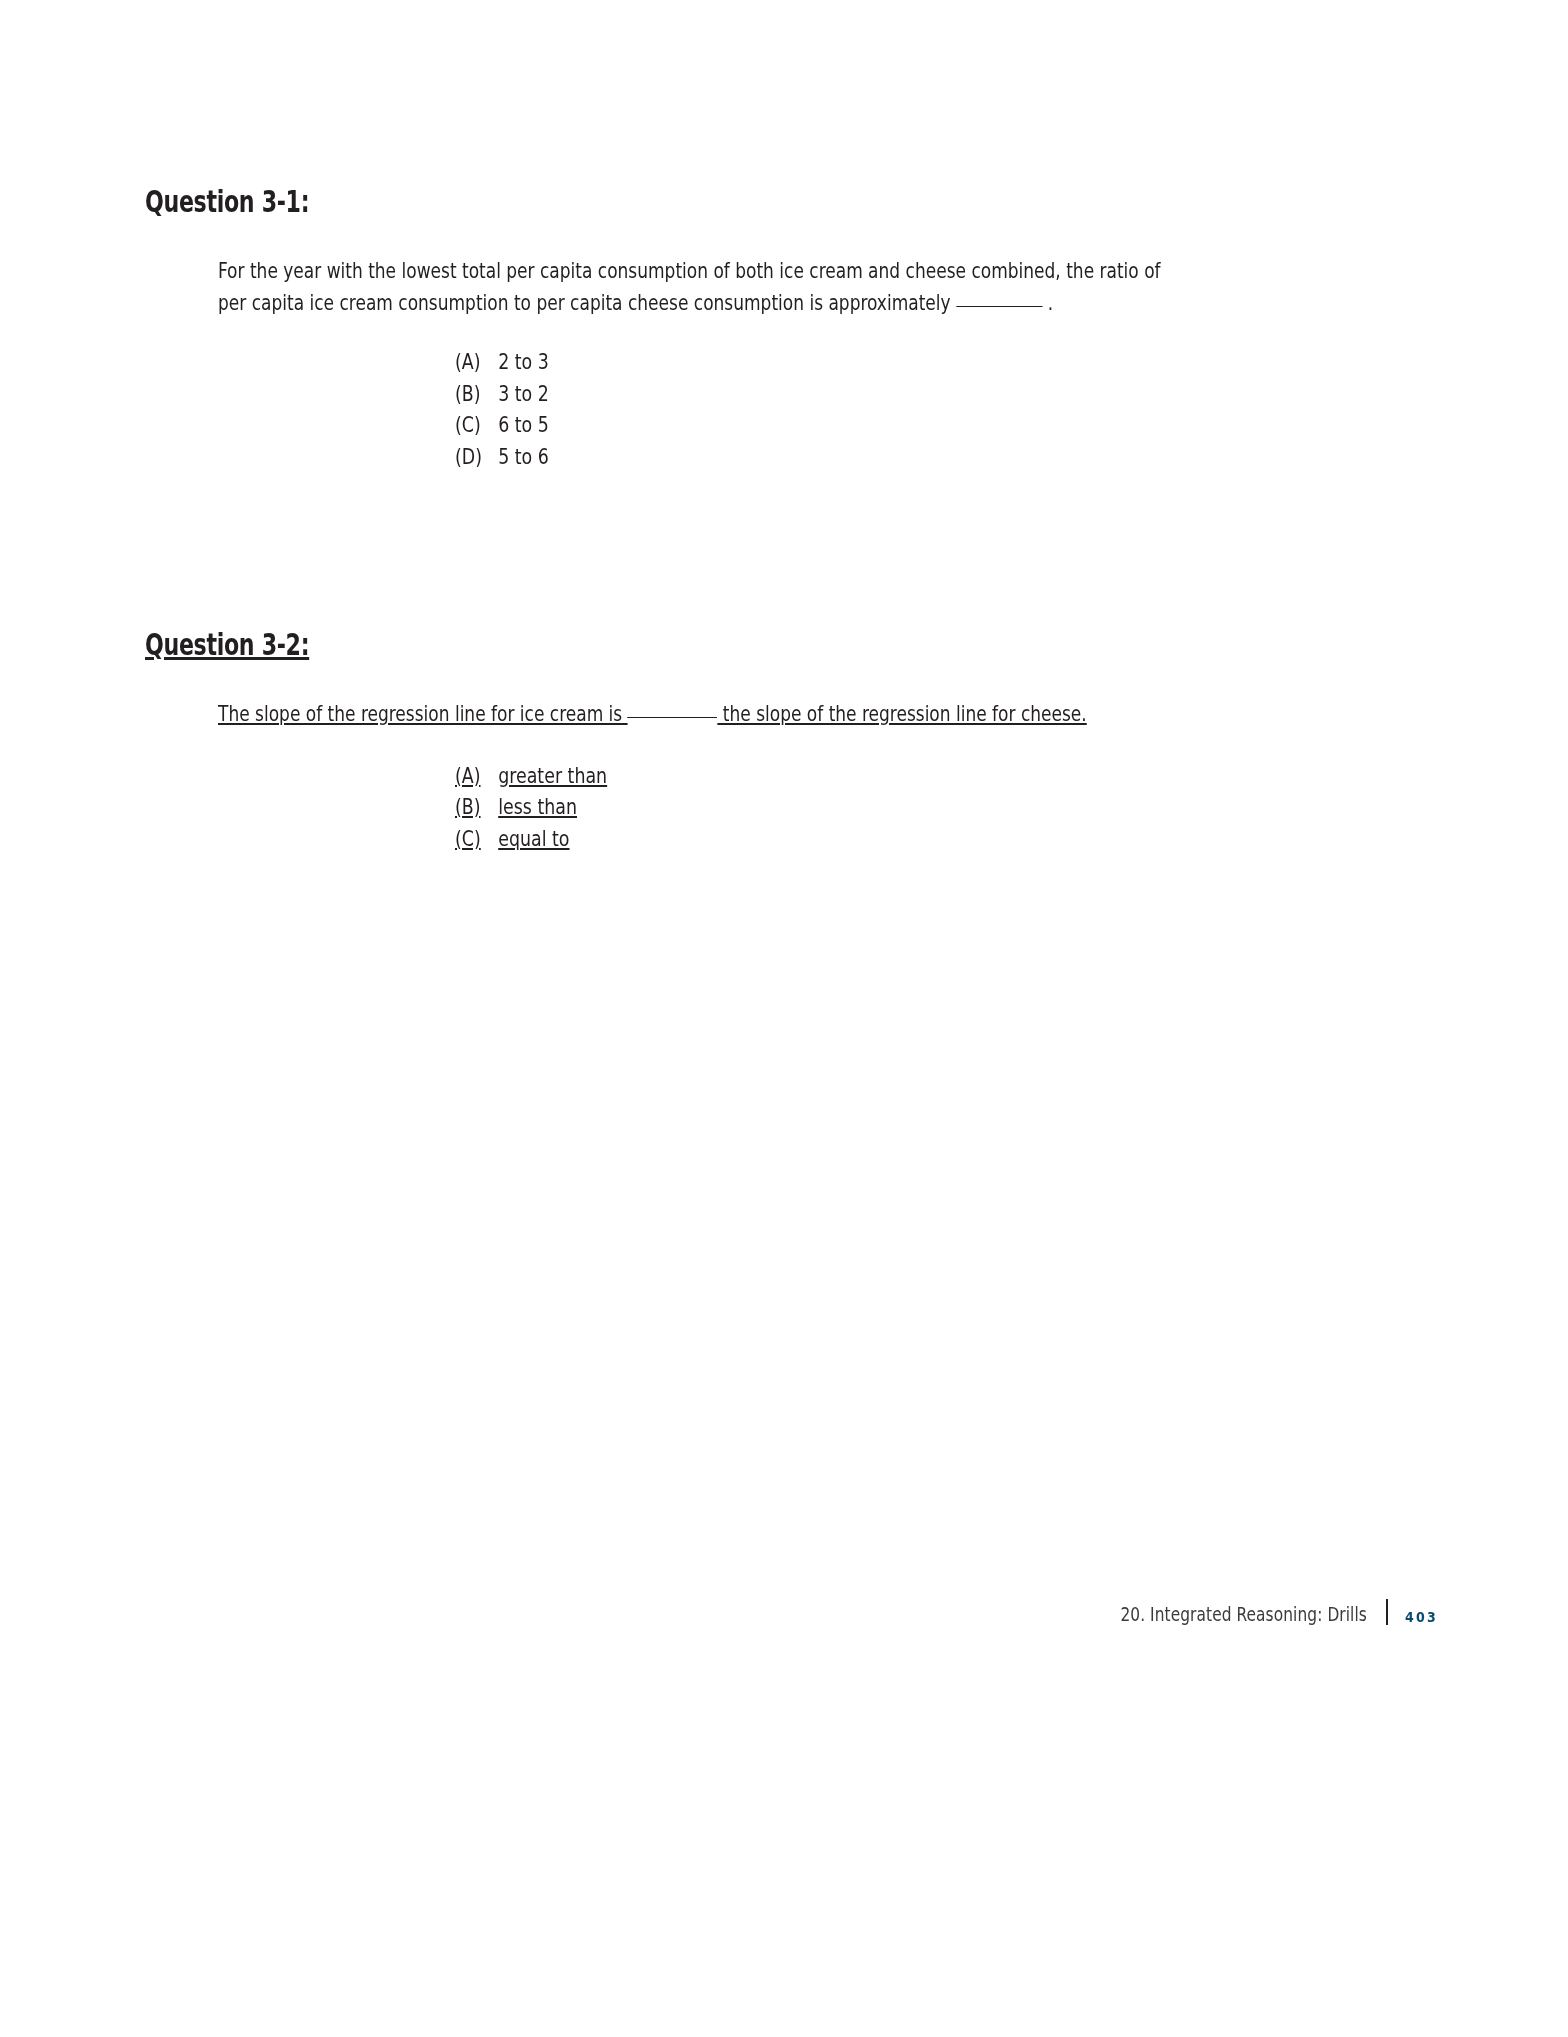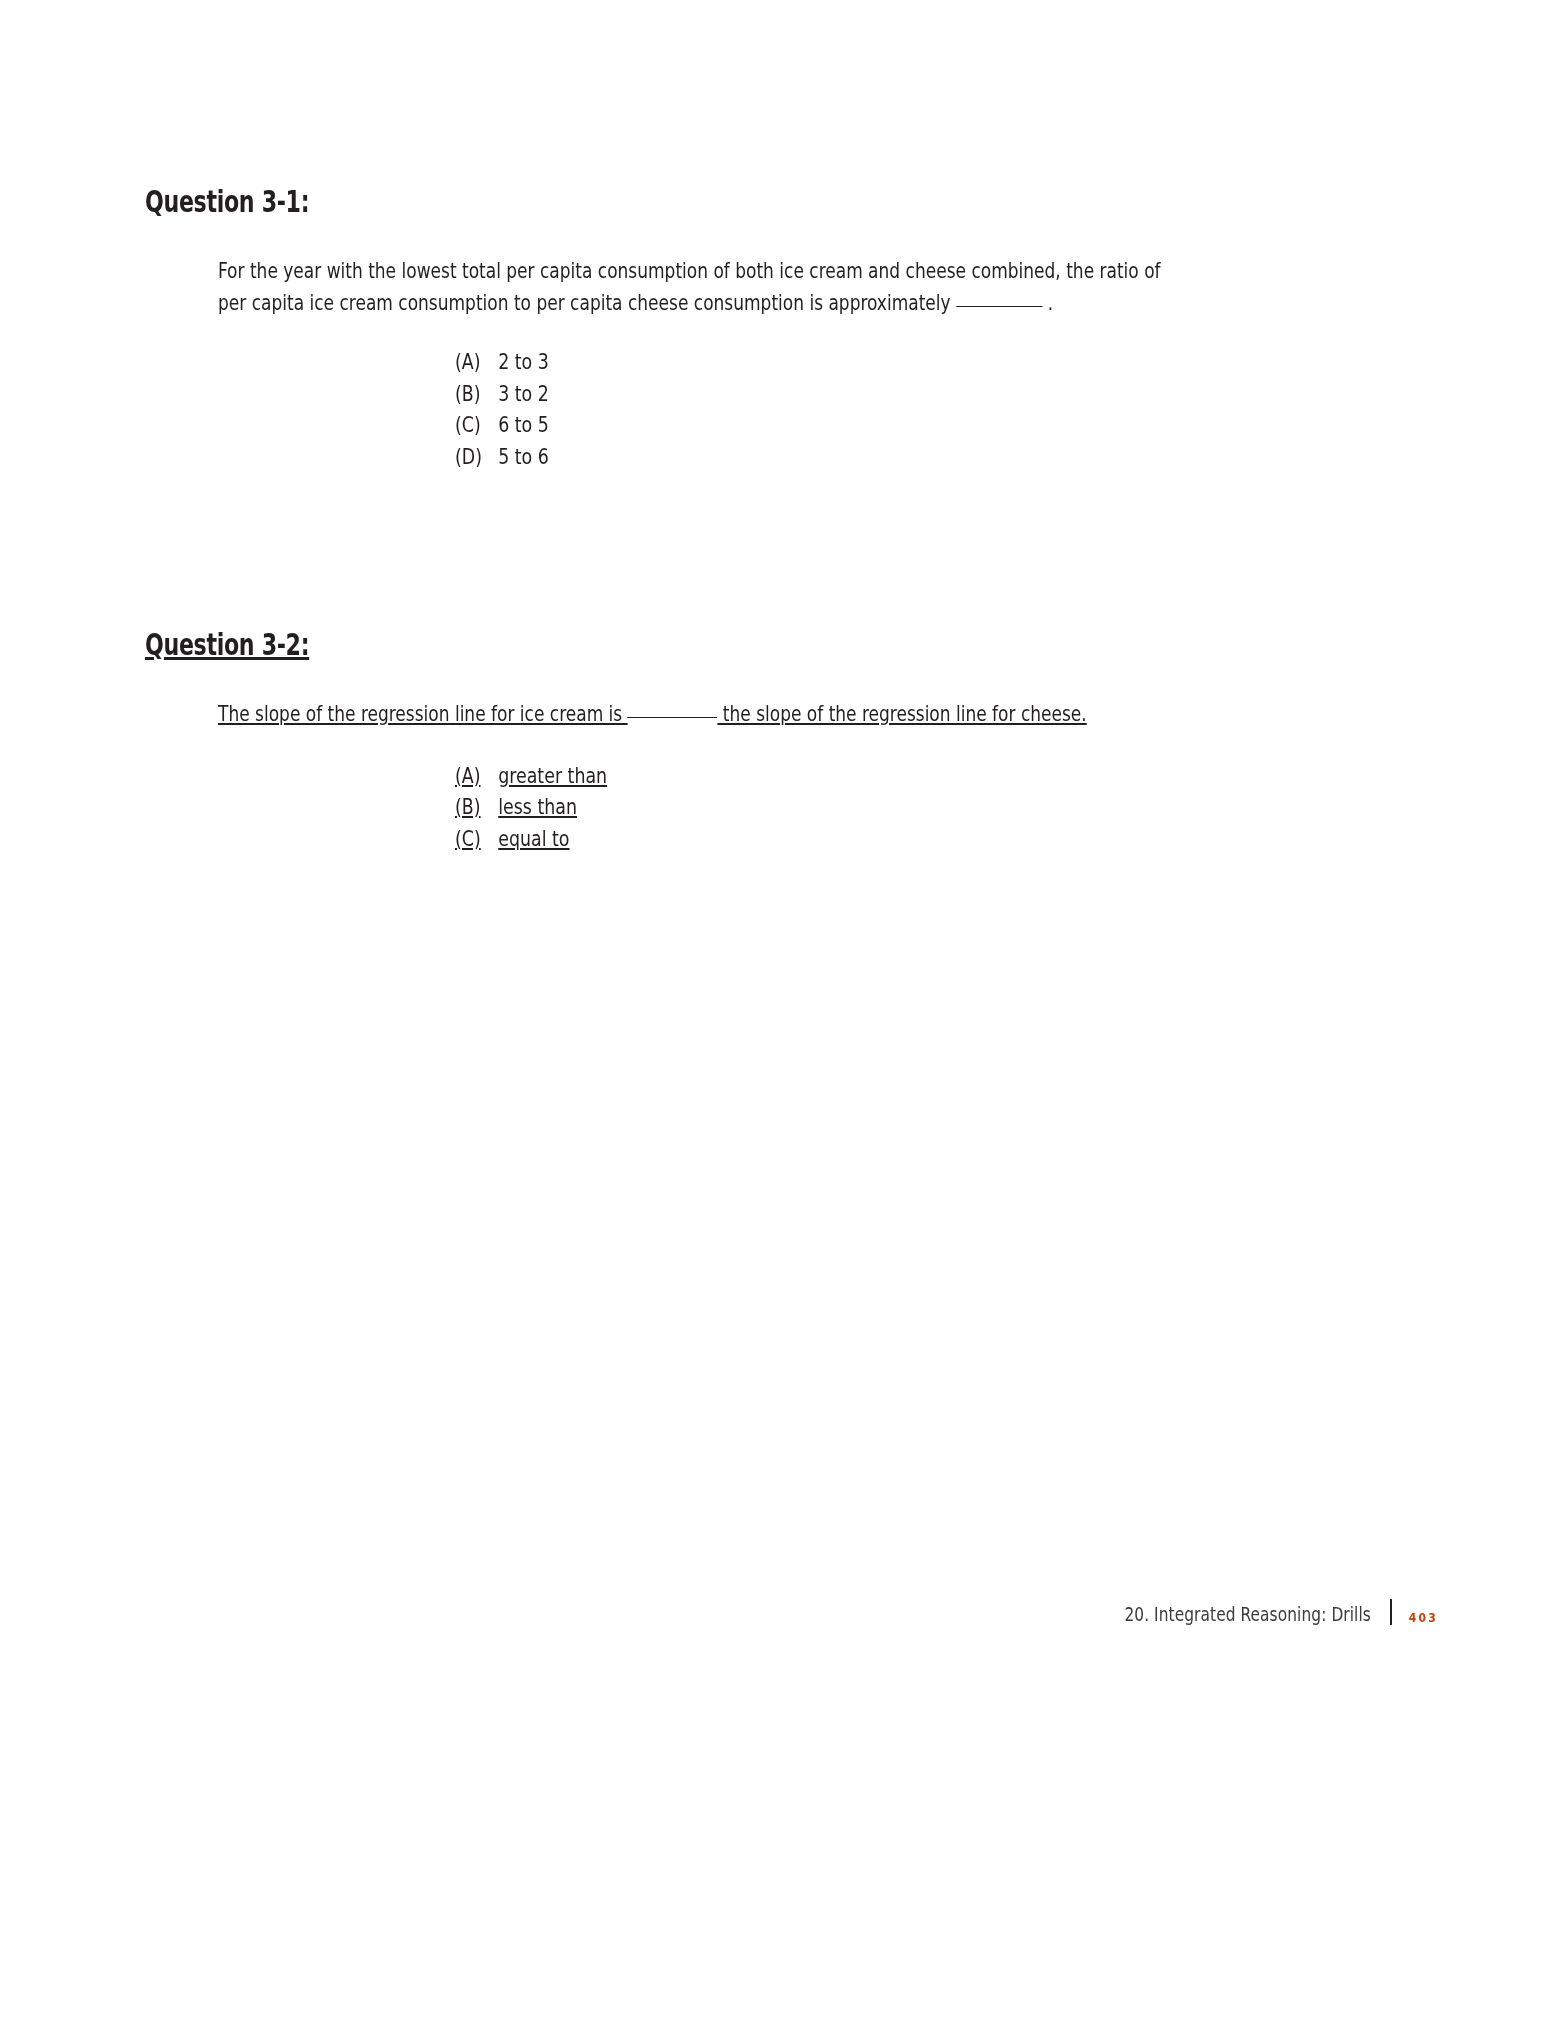--- a/index.html
+++ b/index.html
@@ -117,23 +117,23 @@
   .footer-rule {
     display: inline-block;
     width: 2px;
     height: 26px;
     background: #231f20;
     margin: 0 17px 0 19px;
   }
 
   .footer-pageno {
     font-weight: bold;
-    font-size: 12px;
+    font-size: 14px;
     letter-spacing: 2.2px;
-    color: #c2410c;
+    color: #0c4a6e;
   }
 </style>
 </head>
 <body>
 
 <div class="page">
 
   <section class="question-block" id="question-1">
     <h2 class="question-heading">Question 3-1:</h2>
 

